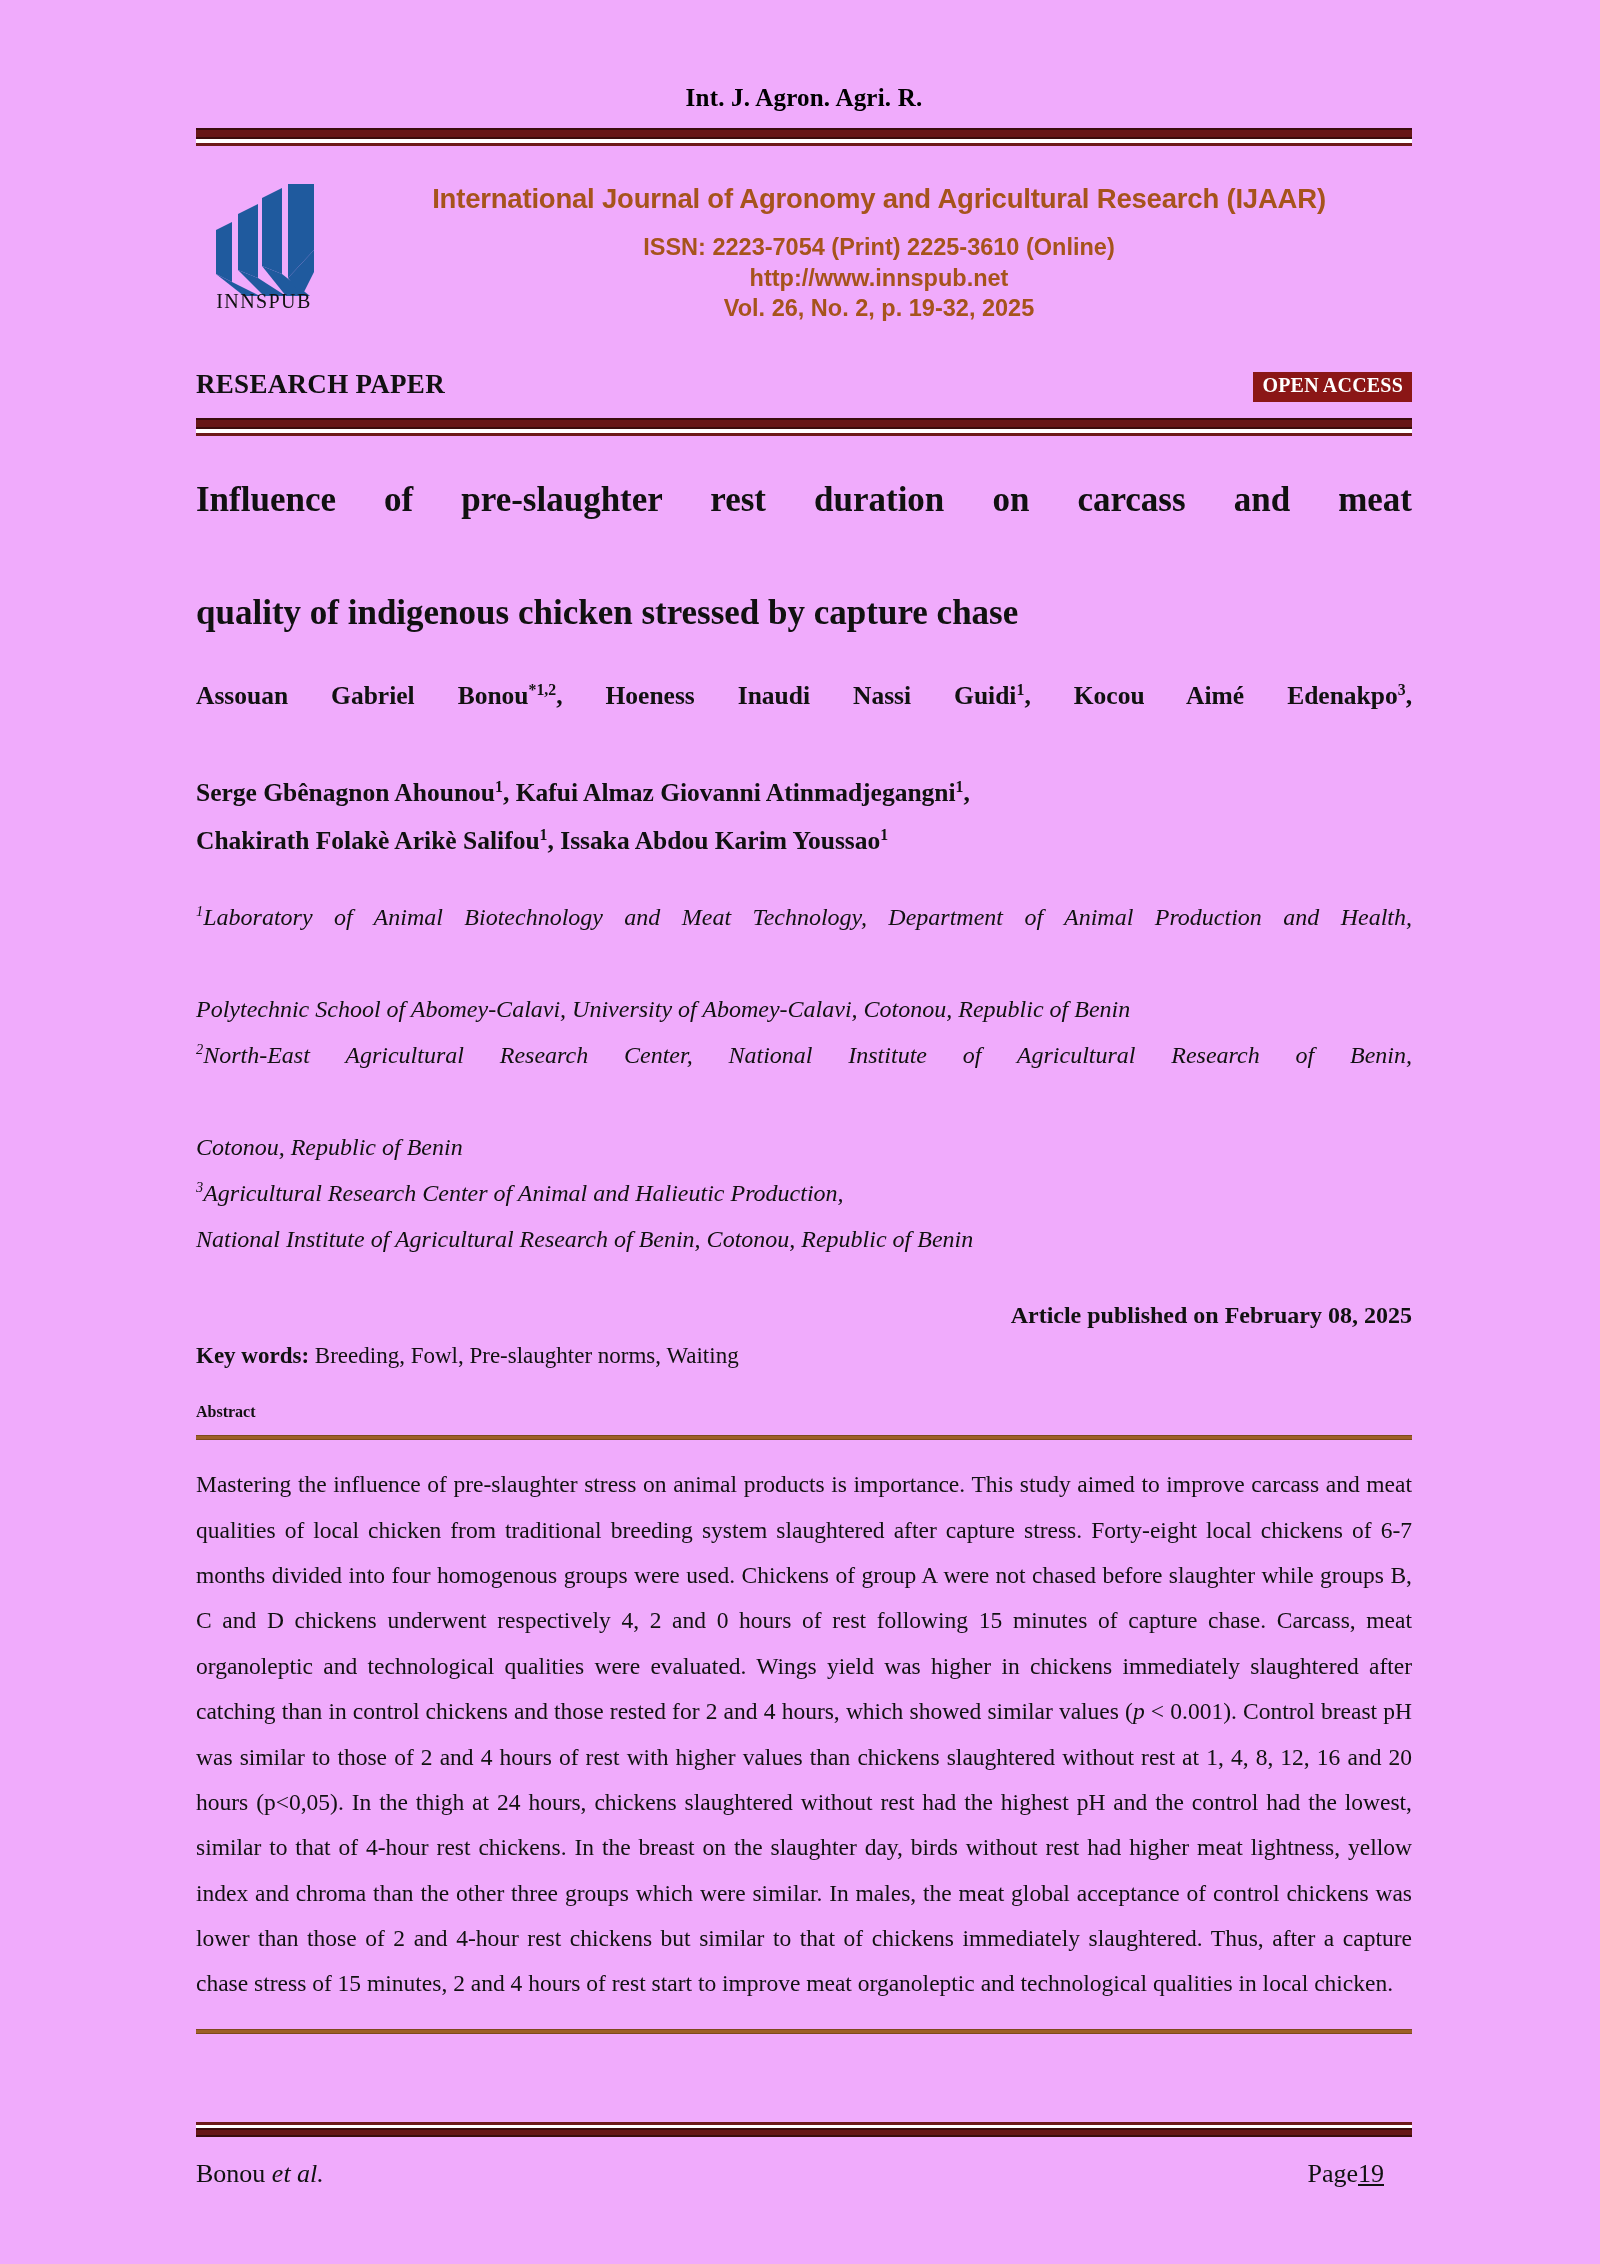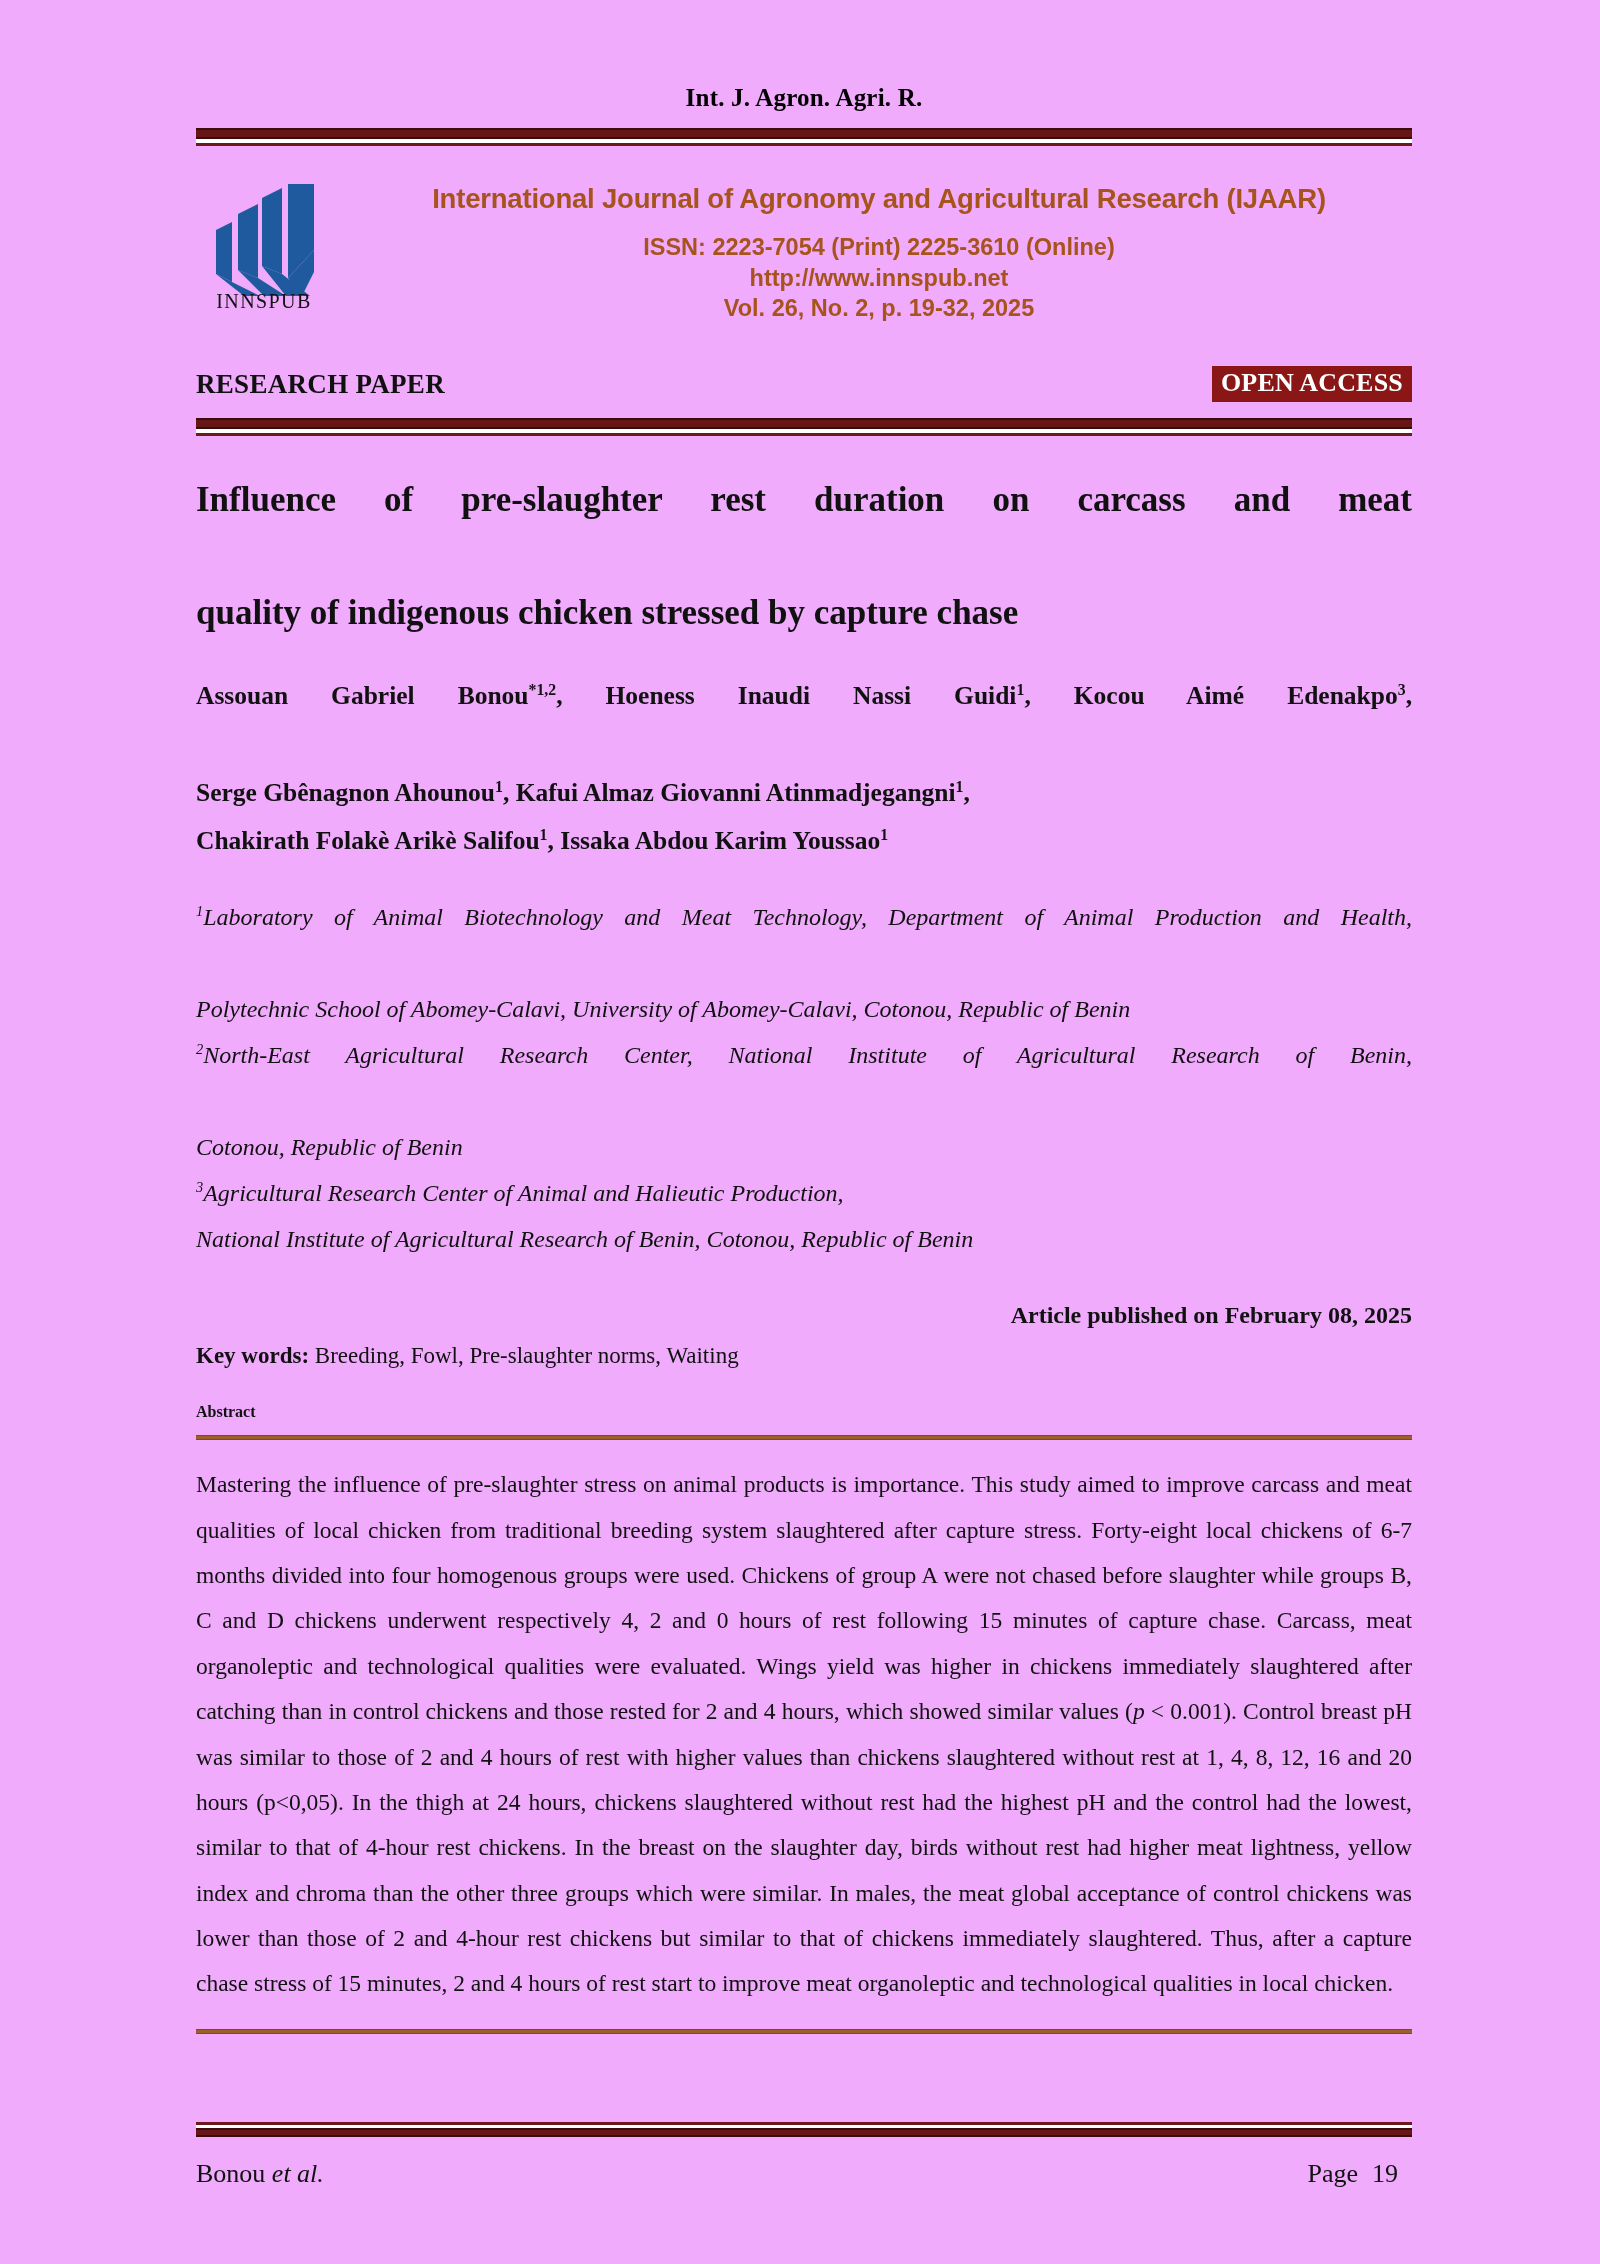--- a/index.html
+++ b/index.html
@@ -140,21 +140,21 @@
     color: #111111;
   }
   .open-access {
     position: absolute;
     right: 0;
     bottom: 0;
     background: #8b1616;
     color: #ffffff;
     font-family: "Liberation Serif", "DejaVu Serif", serif;
     font-weight: bold;
-    font-size: 26px;
+    font-size: 20px;
     letter-spacing: 0.2px;
     padding: 3px 9px 5px 9px;
     line-height: 1.08;
   }
 
   
   .article-title {
     font-family: "Liberation Serif", "DejaVu Serif", serif;
     font-weight: bold;
     font-size: 35px;
@@ -303,21 +303,22 @@
     position: absolute;
     right: 0;
     top: 0;
     font-family: "Liberation Serif", "DejaVu Serif", serif;
     font-size: 26px;
     color: #111111;
   }
   .footer-right .pg-num {
     display: inline-block;
     min-width: 54px;
-    text-align: center;
+    text-align: left;
+    text-decoration: underline;
   }
 </style>
 </head>
 <body>
 
 <div class="page">
 
   <div class="content">
 
     <div class="running-head">Int. J. Agron. Agri. R.</div>

